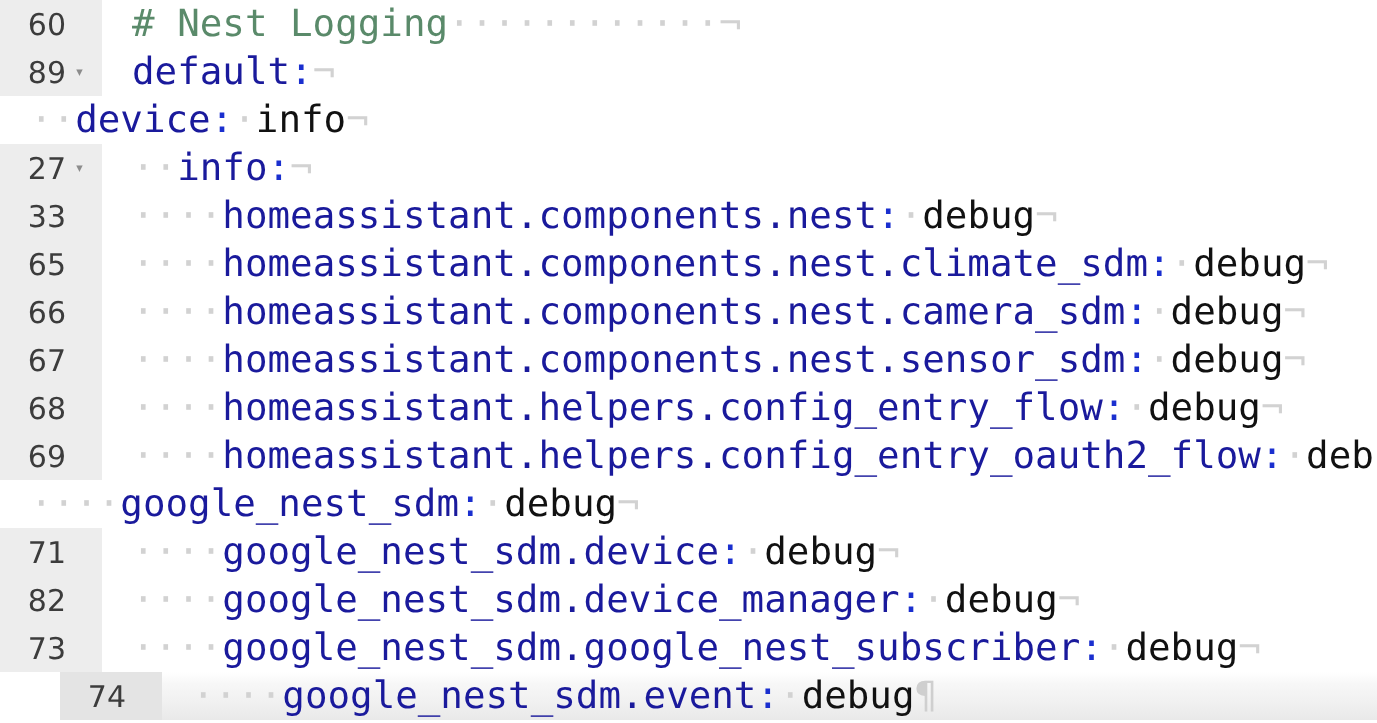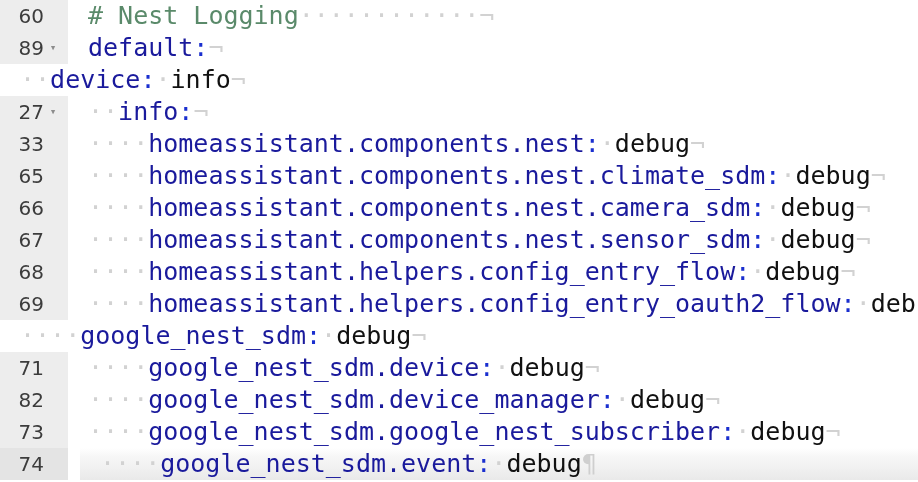--- a/index.html
+++ b/index.html
@@ -31,24 +31,24 @@
     position: relative;
     height: 32px;
     display: flex;
     align-items: center;
     white-space: pre;
   }
 
   .line.active .code-area {
     background: linear-gradient(to bottom,
                 #ffffff 0%, #f7f7f7 25%, #f1f1f1 60%, #e9e9e9 100%);
-    margin-left: 12px;
   }
   .line.active .gutter {
     background: #e4e4e4;
+    margin-left: 40px;
   }
 
   .gutter {
     position: relative;
     flex: 0 0 68px;
     width: 68px;
     height: 32px;
     background: #ededed;
     box-sizing: border-box;
   }

